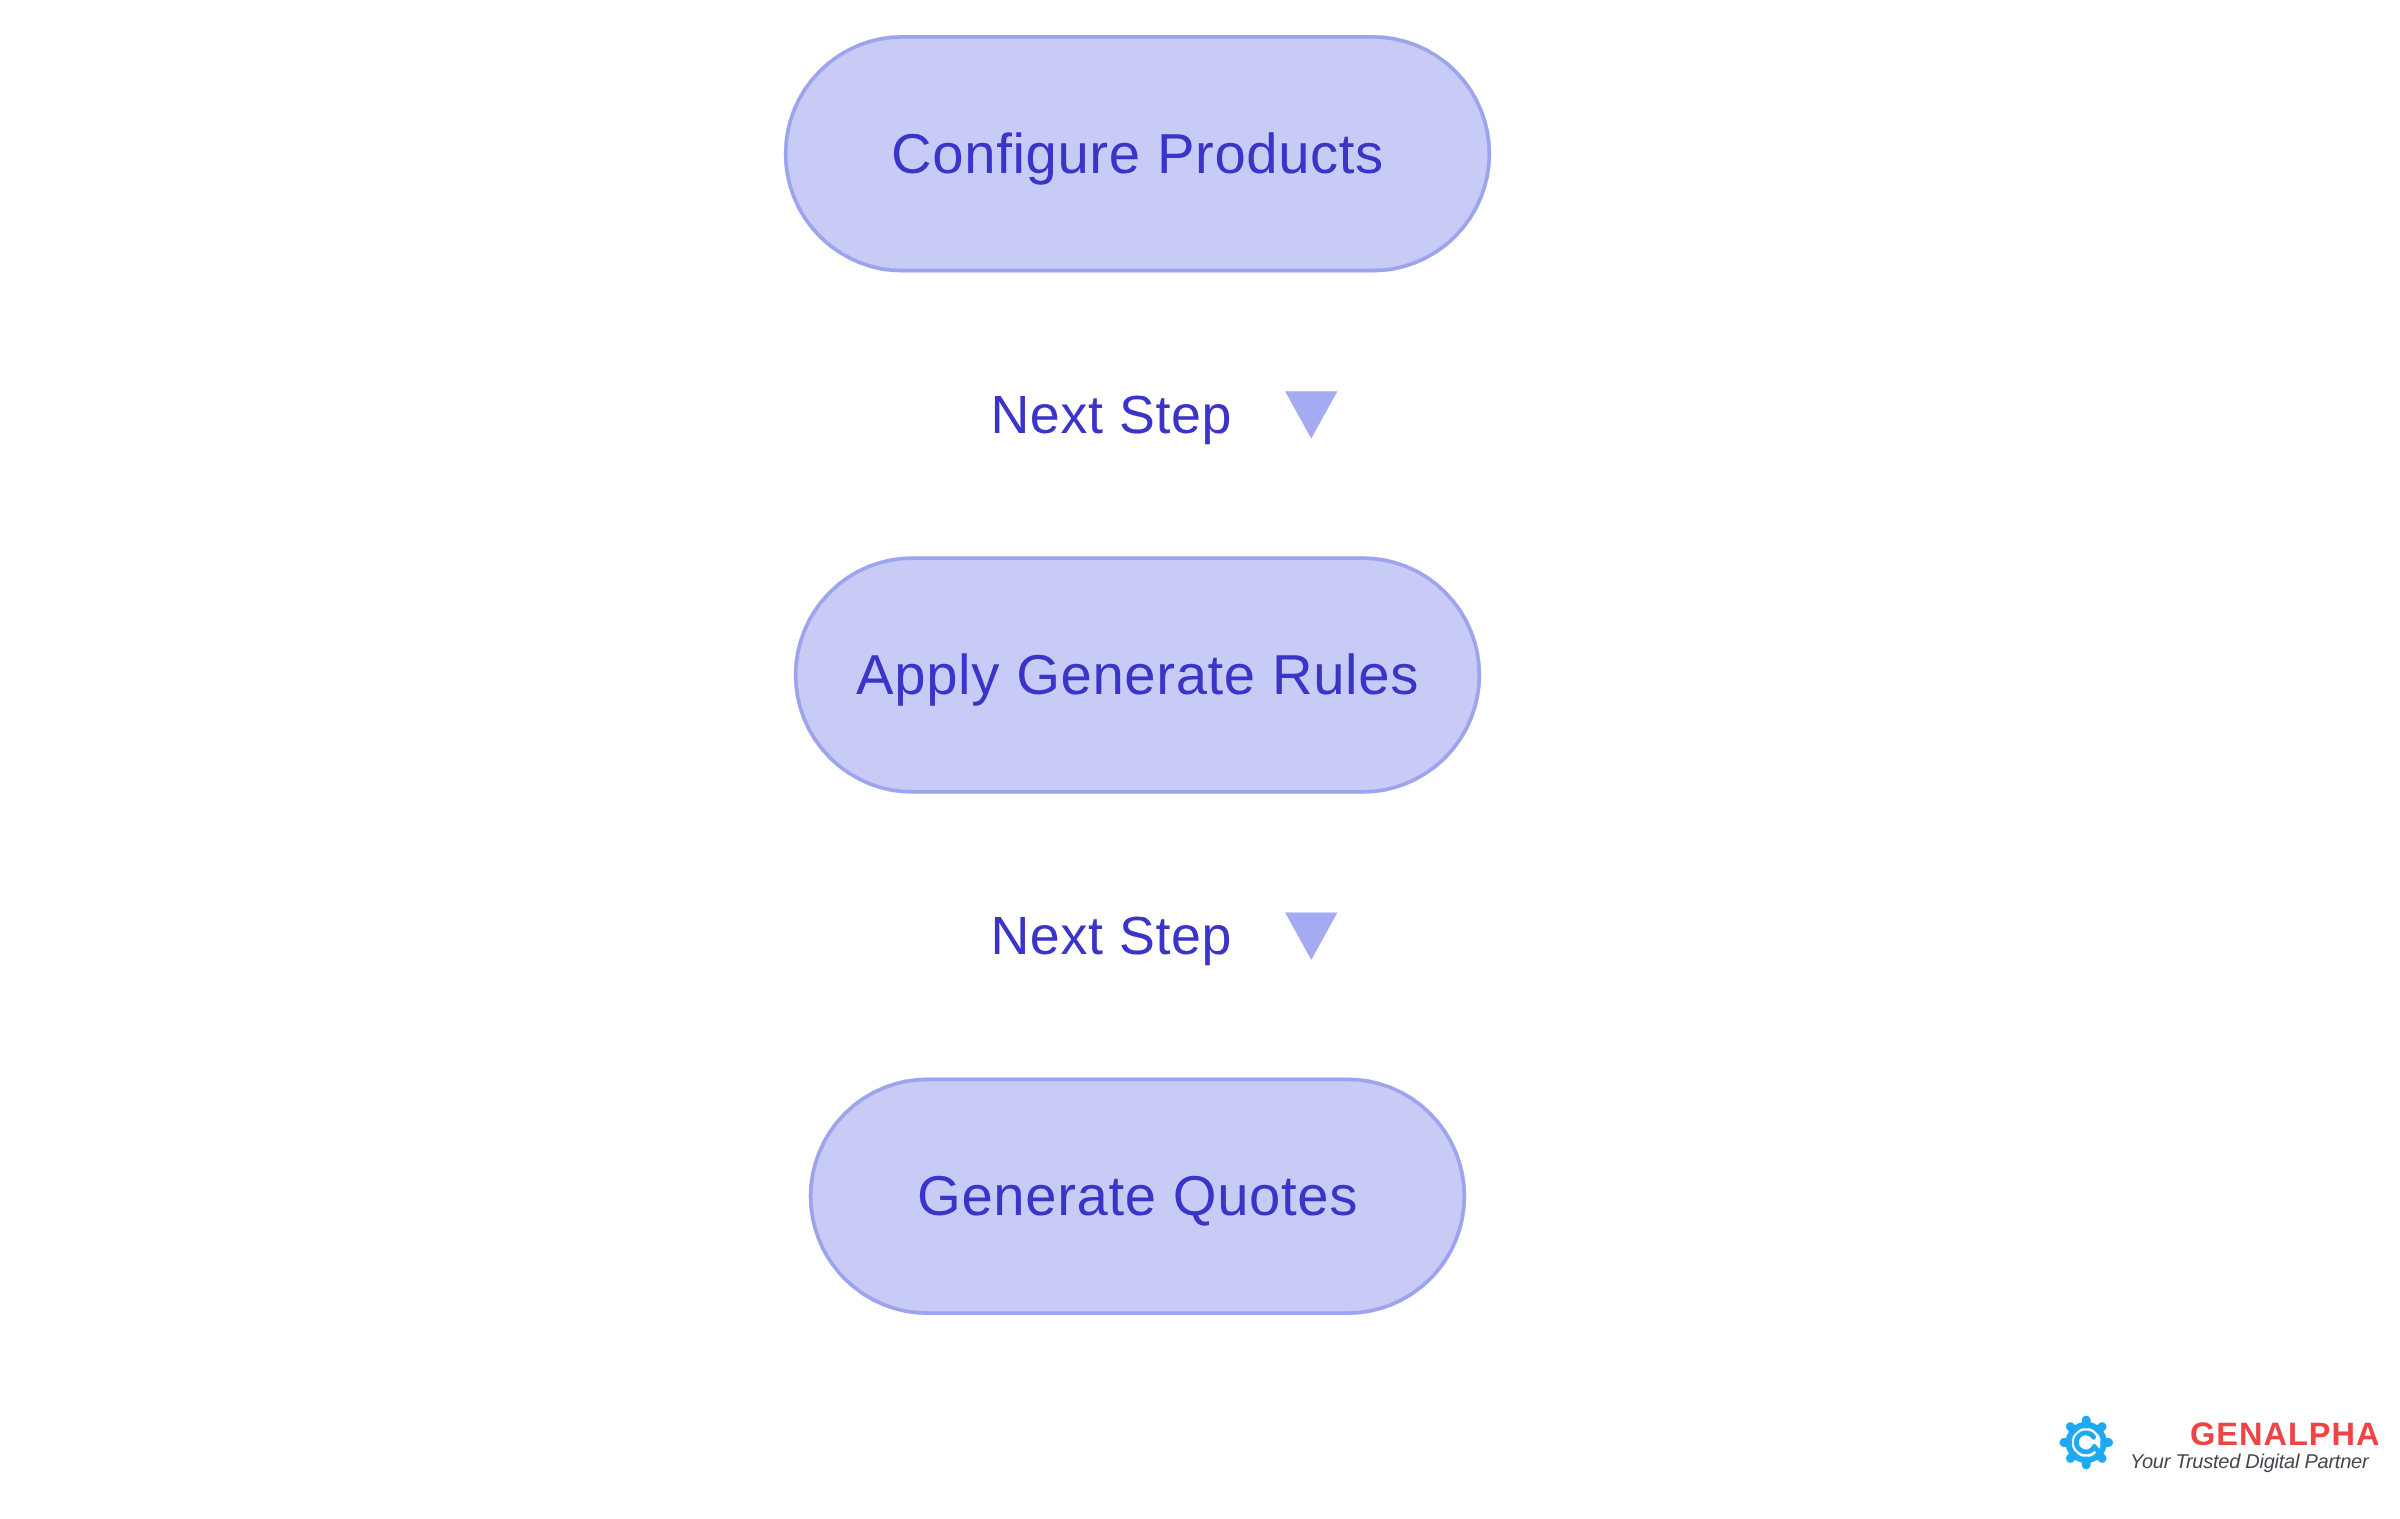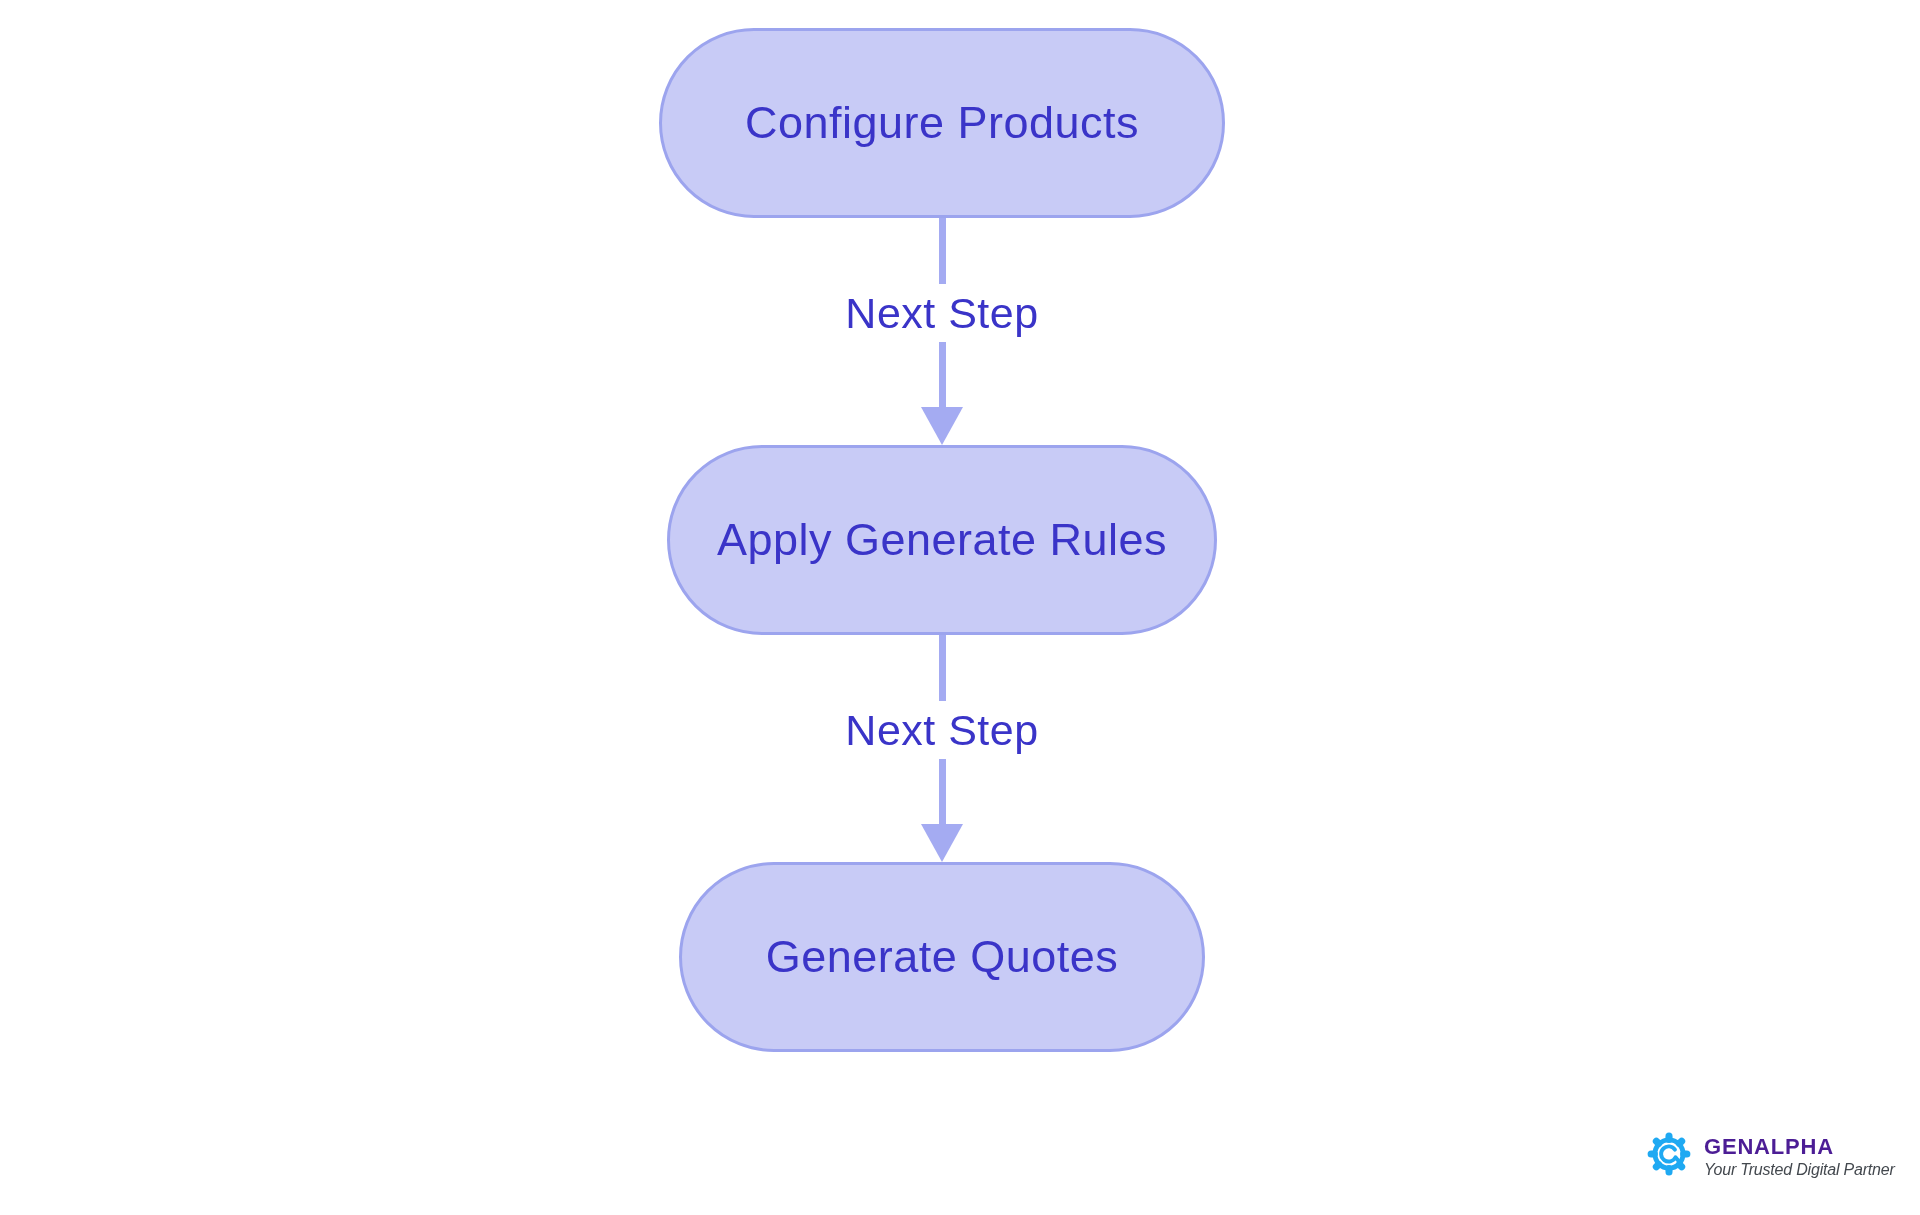--- a/index.html
+++ b/index.html
@@ -9,21 +9,21 @@
     font-family: "Liberation Sans", sans-serif;
     overflow: hidden;
   }
   .canvas {
     position: relative;
     width: 1920px; height: 1215px;
     background: #ffffff;
   }
   .flow {
     position: absolute;
-    left: 942px; top: 28px;
+    left: 910px; top: 28px;
     transform: translateX(-50%);
     display: flex;
     flex-direction: column;
     align-items: center;
   }
   .node {
     height: 190px;
     border-radius: 95px;
     background: #c8cbf6;
     border: 3px solid #9ca4ee;
@@ -33,21 +33,21 @@
     color: #3a34c8;
     font-size: 45px;
     letter-spacing: 0.5px;
     white-space: nowrap;
   }
   .node-1 { width: 566px; }
   .node-2 { width: 550px; }
   .node-3 { width: 526px; }
   .edge {
     display: flex;
-    flex-direction: column;
+    flex-direction: row;
     align-items: center;
     height: 227px;
     width: 320px;
   }
   .edge-line {
     width: 7px;
     background: #a4abf2;
     flex: 1 1 auto;
   }
   .edge-label {
@@ -68,25 +68,26 @@
   }
   .brand {
     position: absolute;
     left: 1643px; top: 1128px;
     display: flex;
     align-items: center;
     gap: 9px;
   }
   .brand-text { display: flex; flex-direction: column; }
   .brand-name {
-    font-size: 22px;
+    font-size: 26px;
     font-weight: bold;
-    color: #4c1d95;
+    color: #ef4444;
     letter-spacing: 0.8px;
     line-height: 30px;
+    margin-left: 48px;
   }
   .brand-tagline {
     font-size: 16px;
     font-style: italic;
     color: #43484e;
     letter-spacing: -0.2px;
     line-height: 15px;
   }
   .gear-wrap { width: 52px; height: 52px; }
 </style>

